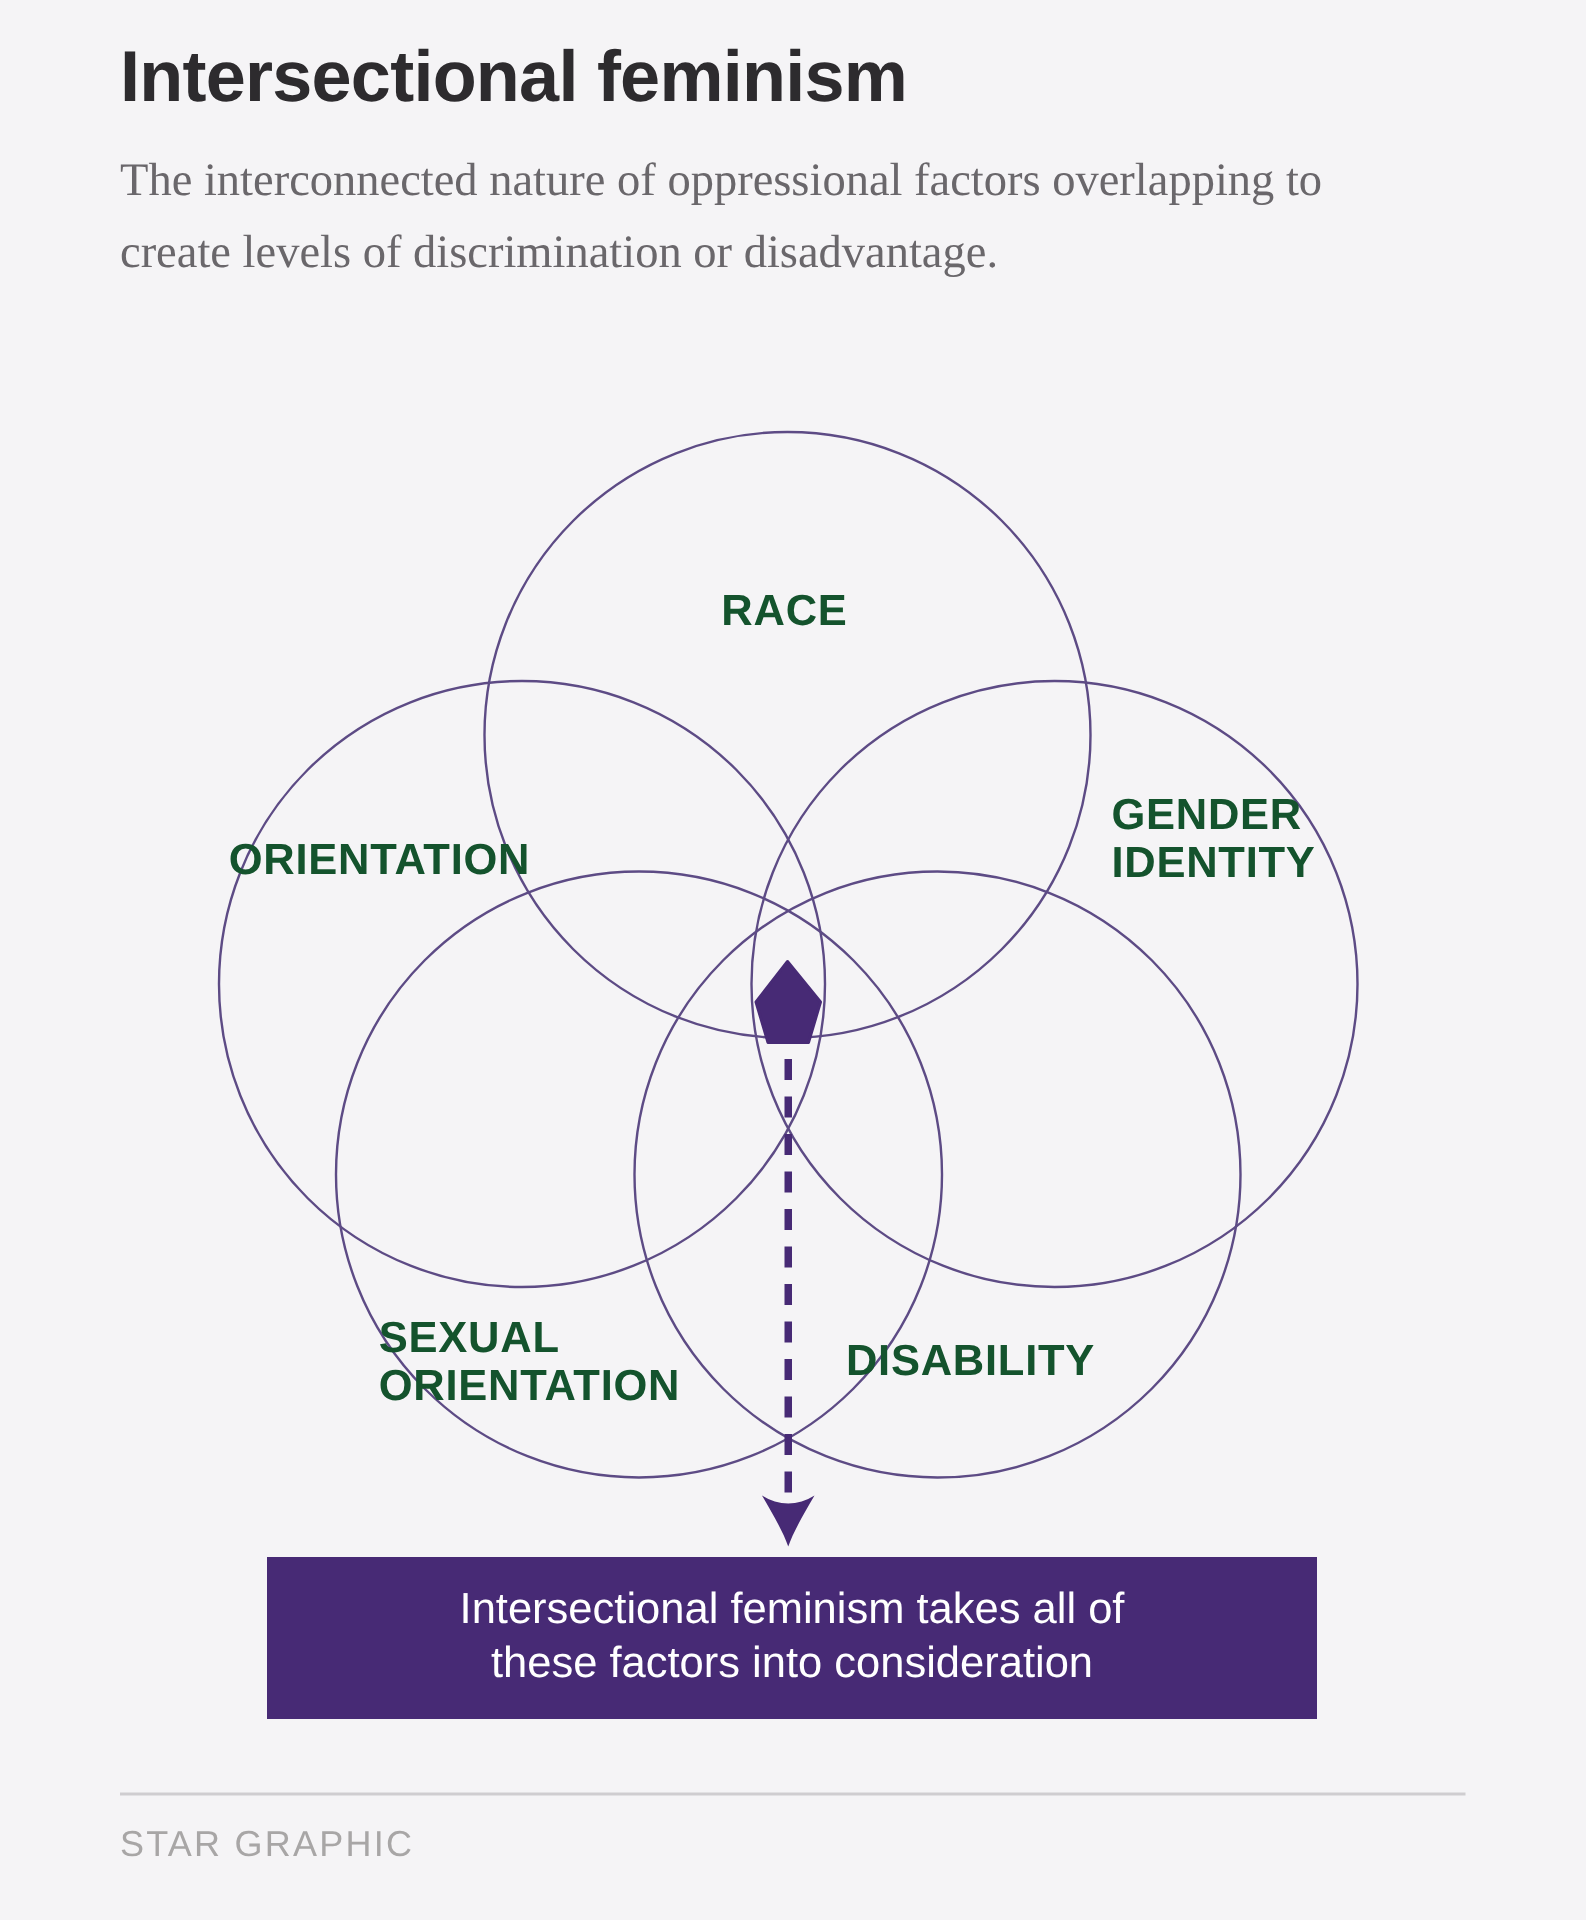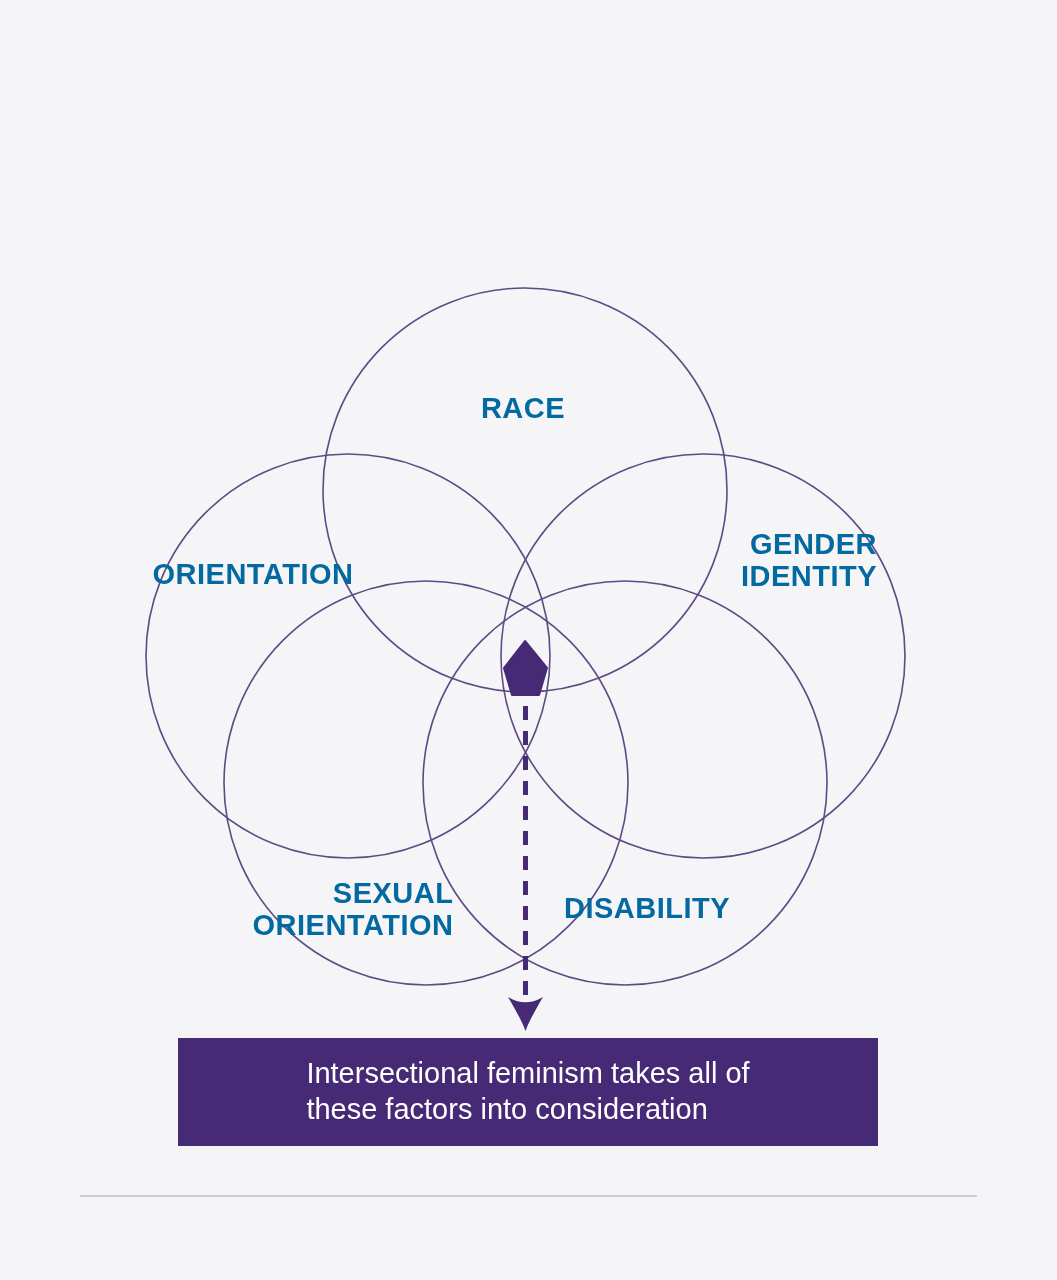--- a/index.html
+++ b/index.html
@@ -45,22 +45,22 @@
     height: 1280px;
   }
   .vlabel {
     position: absolute;
     transform: translate(-50%, -50%);
     font-family: "Liberation Sans", sans-serif;
     font-weight: bold;
     font-size: 29px;
     letter-spacing: 0.5px;
     line-height: 1.12;
-    color: #0369a1;
-    text-align: right;
+    color: #14532d;
+    text-align: left;
     white-space: pre-line;
   }
   .vlabel-race        { left: 523px; top: 408px; }
   .vlabel-disability  { left: 253px; top: 574px; }
   .vlabel-gender      { left: 797px; top: 560px; margin-left: 12px; }
   .vlabel-sexual      { left: 353px; top: 909px; }
   .vlabel-nationality { left: 647px; top: 908px; }
   .callout {
     position: absolute;
     left: 178px;
@@ -69,20 +69,21 @@
     height: 108px;
     background: #472a75;
     display: flex;
     align-items: center;
     justify-content: center;
   }
   .callout-text {
     color: #ffffff;
     font-size: 29px;
     line-height: 1.24;
+    text-align: center;
     white-space: pre-line;
     font-family: "Liberation Sans", sans-serif;
   }
   .footer-rule {
     position: absolute;
     left: 80px;
     top: 1195px;
     width: 897px;
     border-top: 2px solid #cfcdd0;
   }
@@ -94,21 +95,23 @@
     letter-spacing: 1.5px;
     color: #a8a6a6;
     font-family: "Liberation Sans", sans-serif;
   }
 </style>
 </head>
 <body>
 
 <div class="page">
 
+  <h1 class="title">Intersectional feminism</h1>
 
+  <p class="subtitle">The interconnected nature of oppressional factors overlapping to create levels of discrimination or disadvantage.</p>
 
   <div>
     <svg class="venn-svg" viewBox="0 0 1057 1280">
       <g fill="none" stroke="#5d4b85" stroke-width="1.6">
         <circle cx="525" cy="490" r="202"></circle>
         <circle cx="348" cy="656" r="202"></circle>
         <circle cx="703" cy="656" r="202"></circle>
         <circle cx="426" cy="783" r="202"></circle>
         <circle cx="625" cy="783" r="202"></circle>
       </g>
@@ -125,14 +128,15 @@
 ORIENTATION</div>
     <div class="vlabel vlabel-nationality">DISABILITY</div>
 
     <div class="callout">
       <span class="callout-text">Intersectional feminism takes all of
 these factors into consideration</span>
     </div>
   </div>
 
   <div class="footer-rule"></div>
+  <div class="credit">STAR GRAPHIC</div>
 
 </div>
 
 </body></html>

